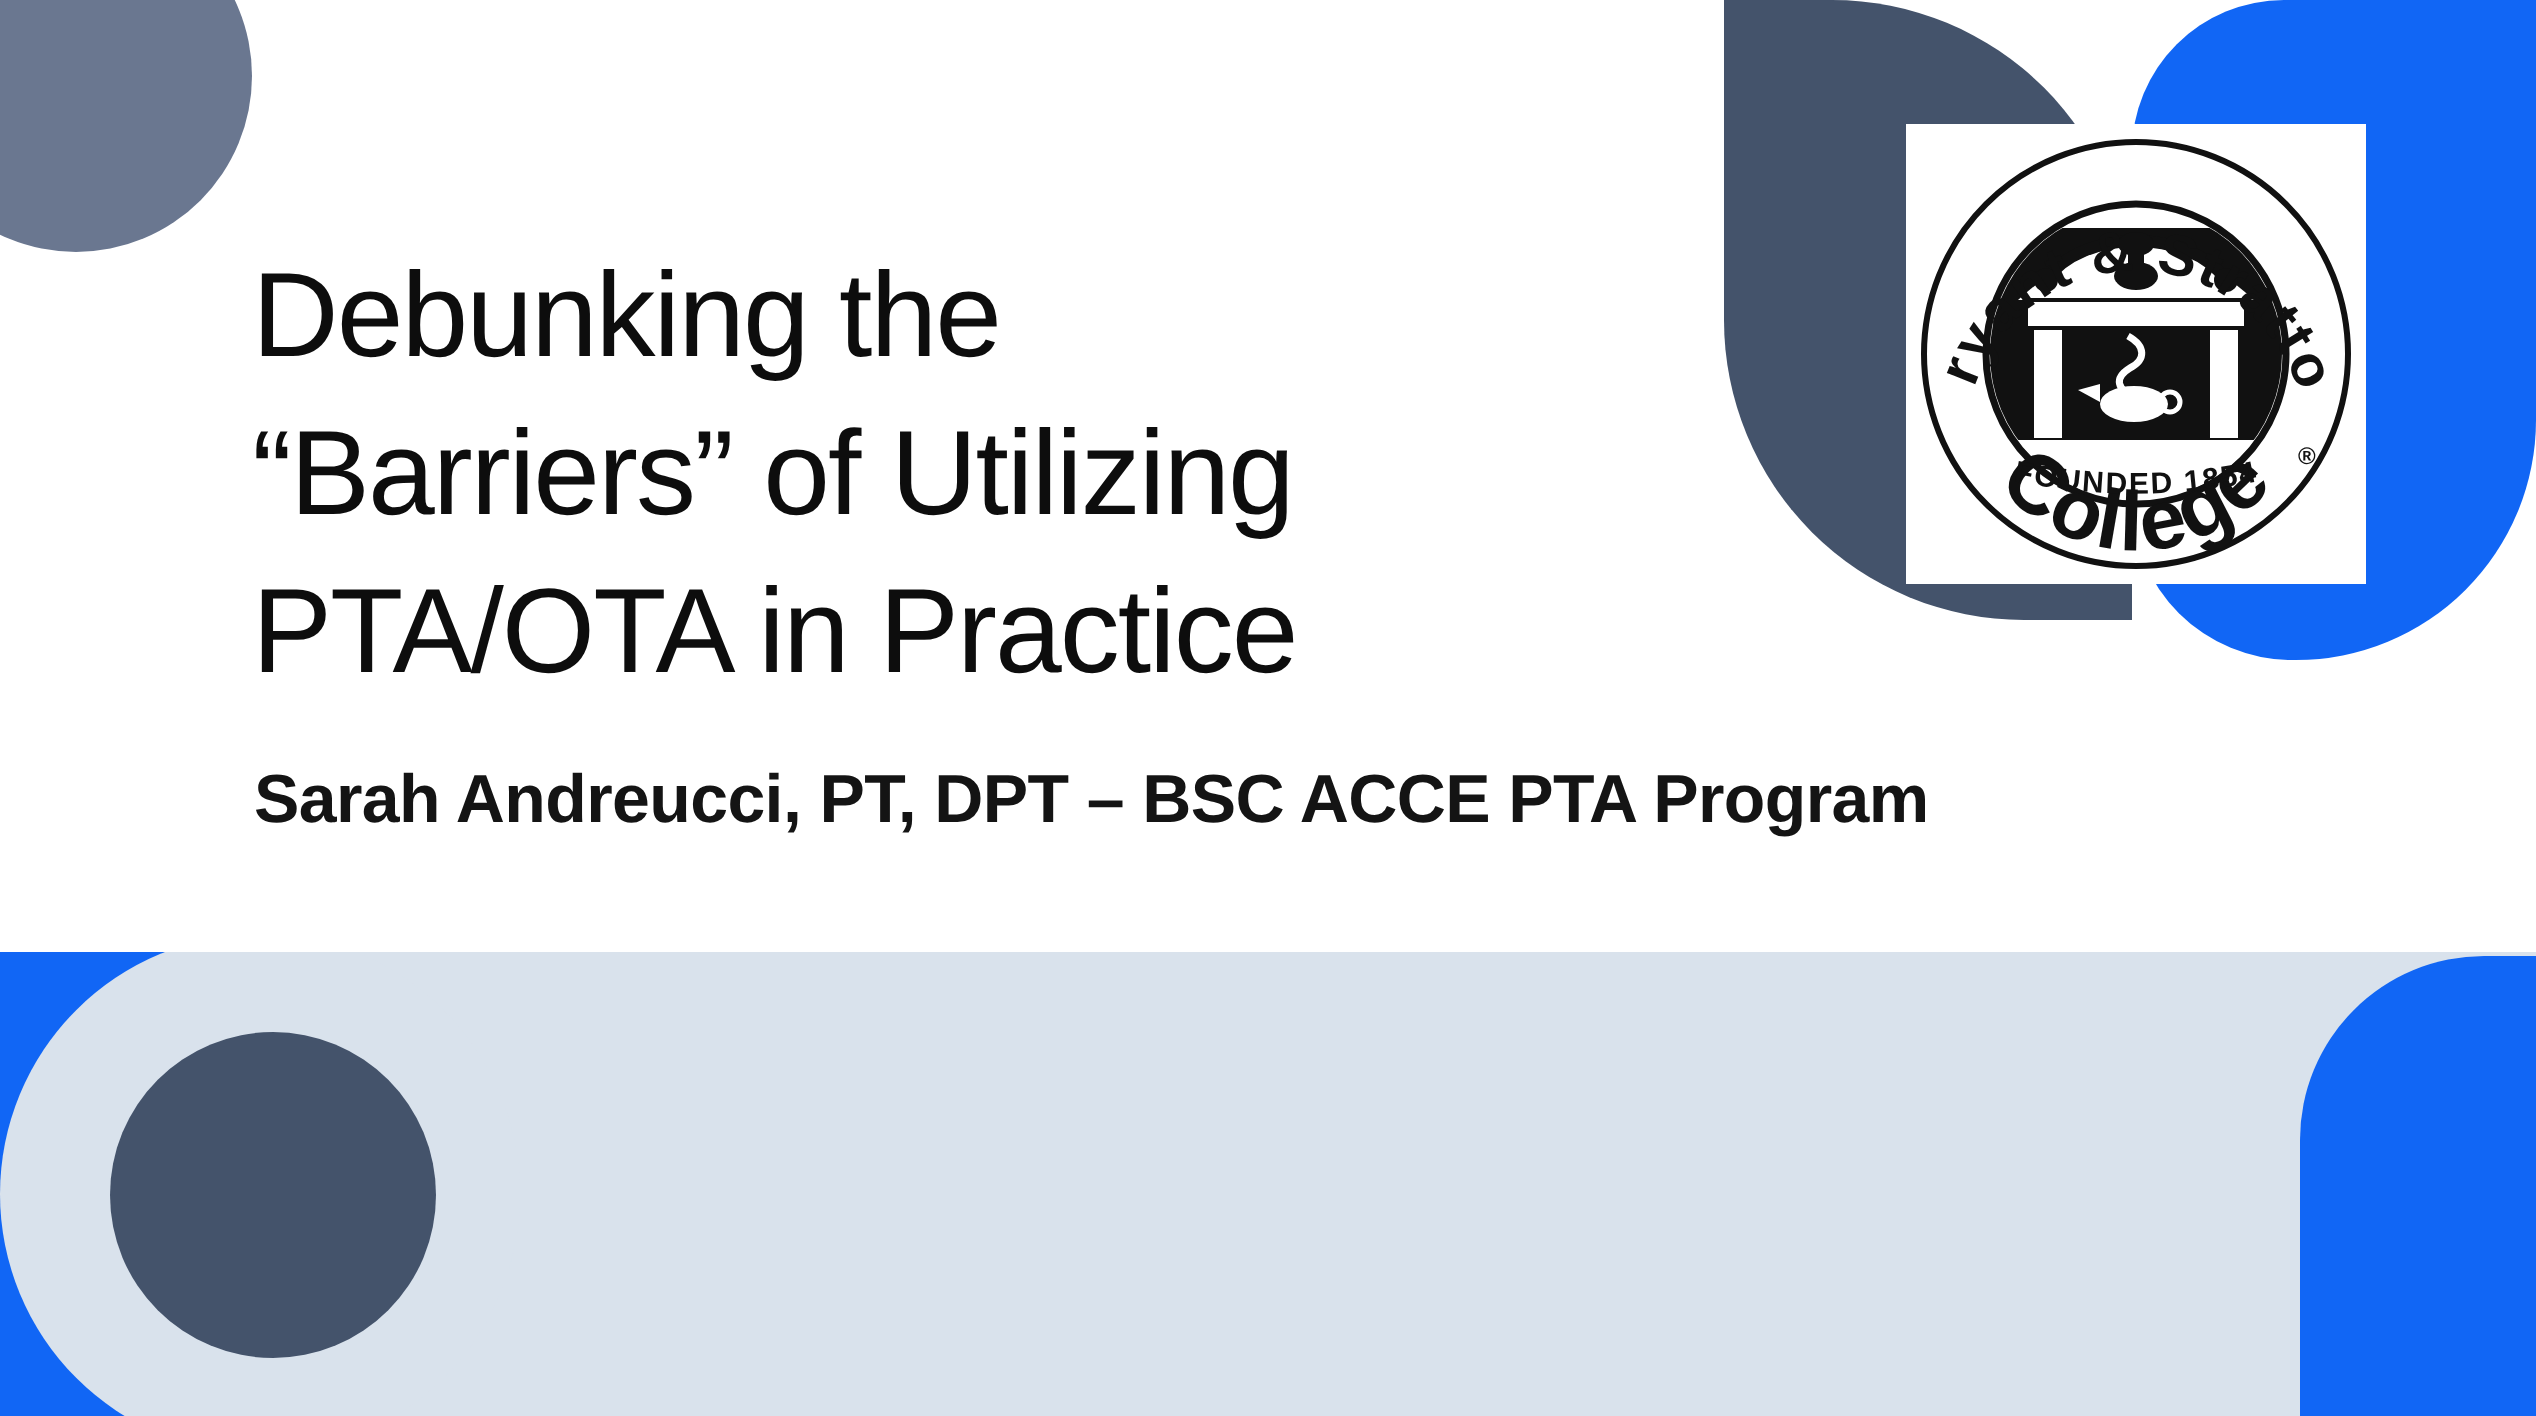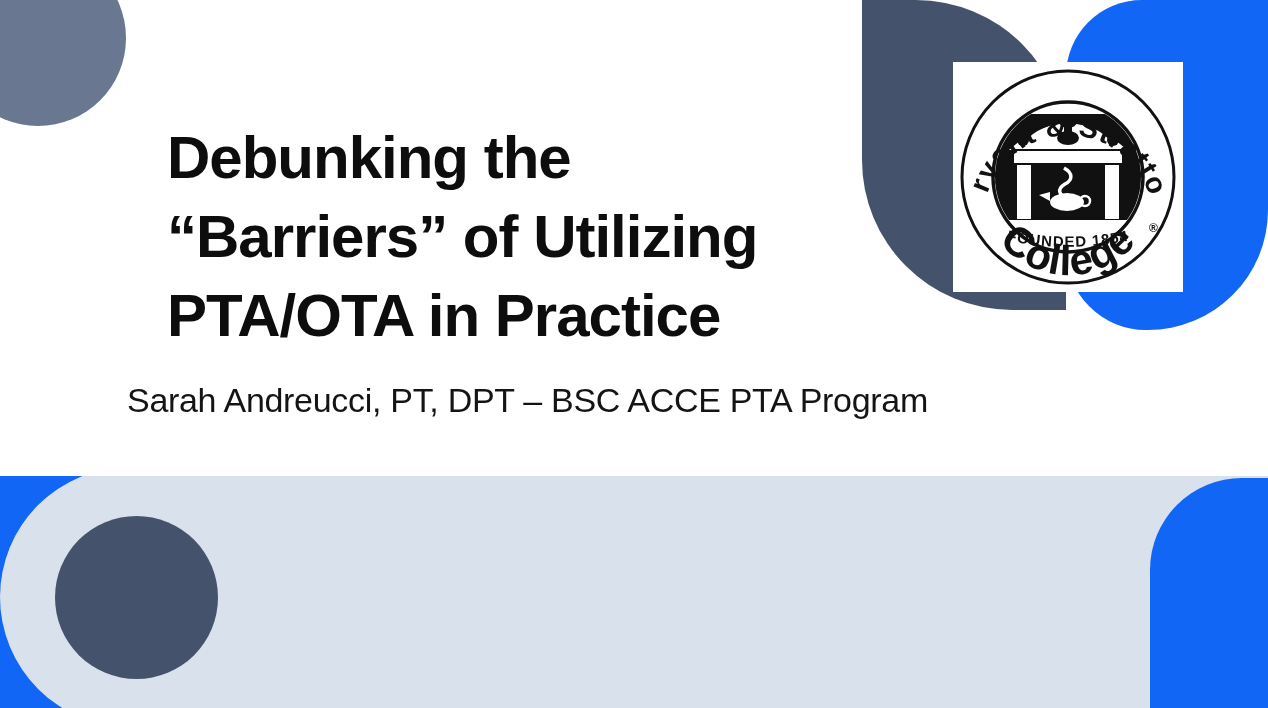--- a/index.html
+++ b/index.html
@@ -42,31 +42,30 @@
     position: absolute; left: 953px; top: 62px;
     width: 230px; height: 230px;
     background: #ffffff;
   }
   .logo-box svg { display: block; width: 230px; height: 230px; }
   .seal-arc-text { font-family: "Liberation Sans", sans-serif; font-weight: 700; fill: #111111; }
 
   
   .title {
     position: absolute; left: 126px; top: 118px;
-    font-size: 60px; font-weight: 700;
+    font-size: 60px; font-weight: 400;
     line-height: 79px; letter-spacing: -1px;
     color: #0d0d0d;
     white-space: pre;
-    margin-left: 41px;
   }
   .authors {
     position: absolute; left: 127px; top: 374px;
   }
   .authors p {
-    font-size: 34px; font-weight: 400;
+    font-size: 34px; font-weight: 700;
     line-height: 53px; letter-spacing: -0.3px;
     color: #141414;
     white-space: pre;
   }
 
   
   .band {
     position: absolute; left: 0; top: 476px;
     width: 1268px; height: 232px;
     background: #d9e2ec;

